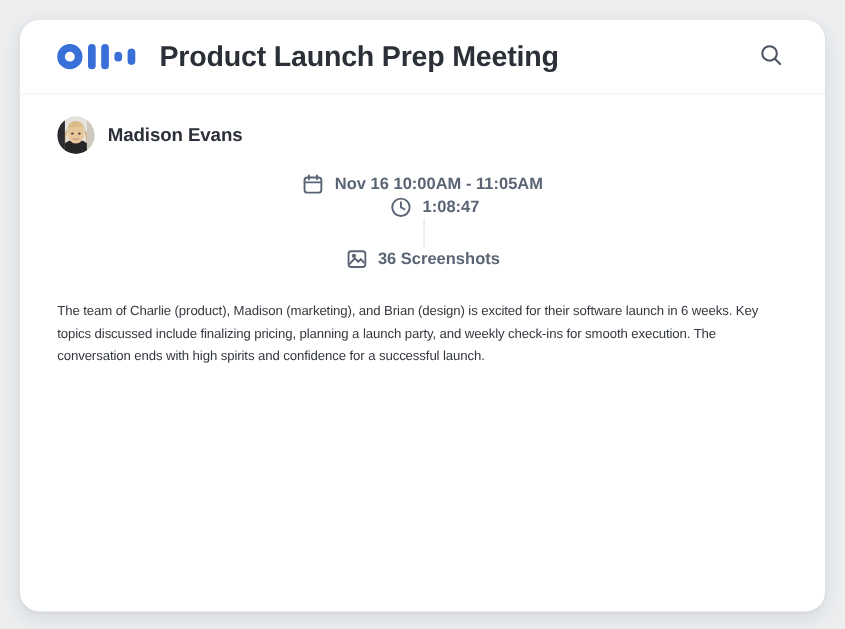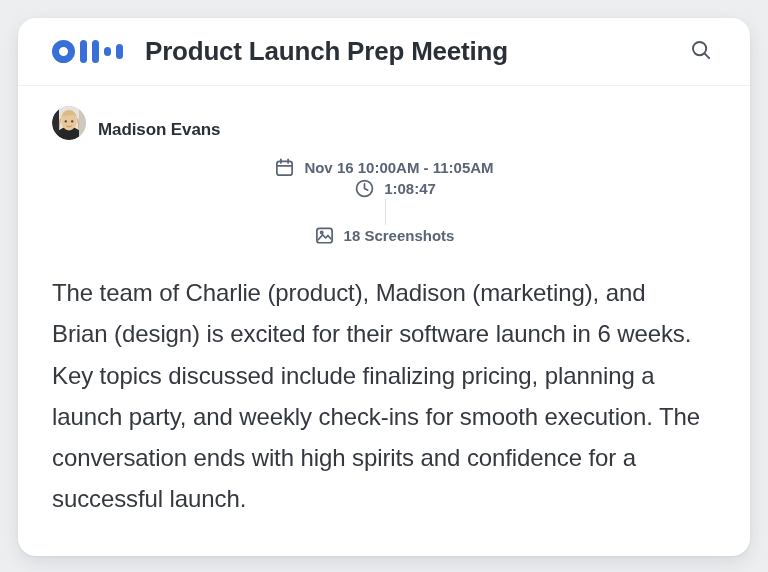--- a/index.html
+++ b/index.html
@@ -91,21 +91,21 @@
     border-radius: 50%;
   }
 
   
   .meta-section {
     padding: 20px 34px 0 34px;
   }
 
   .owner-row {
     display: flex;
-    align-items: flex-end;
+    align-items: center;
     gap: 12px;
   }
 
   .avatar {
     width: 34px;
     height: 34px;
     border-radius: 50%;
     overflow: hidden;
     flex: 0 0 auto;
     background: #d8d4cf;
@@ -184,21 +184,21 @@
     height: 4px;
     border-radius: 2px;
     background: #3970d7;
   }
 
   
   .summary-body {
     padding: 26px 44px 0 34px;
   }
   .summary-text {
-    font-size: 24px;
+    font-size: 12px;
     line-height: 1.72;
     color: #34383f;
     margin: 0;
     letter-spacing: -0.1px;
   }
 </style>
 </head>
 <body>
 
 <div class="stage">
@@ -281,21 +281,21 @@
         <div class="stat-divider"></div>
 
         <div class="stat" style="margin-left:0">
           <span class="stat-icon">
             <svg width="21" height="21" viewBox="0 0 22 22" fill="none" stroke="#5a6475" stroke-width="1.8" stroke-linecap="round" stroke-linejoin="round">
               <rect x="3" y="3.6" width="16" height="15" rx="2.6"></rect>
               <polyline points="4.4,15.4 9,10.2 12.2,13.6 14.6,11 17.6,14.4"></polyline>
               <circle cx="8.1" cy="7.9" r="1.15"></circle>
             </svg>
           </span>
-          <span class="stat-label">18 Screenshots</span>
+          <span class="stat-label">36 Screenshots</span>
         </div>
 
       </div>
     </div>
 
 
     <div class="summary-body">
       <p class="summary-text">The team of Charlie (product), Madison (marketing), and Brian (design) is excited for their software launch in 6 weeks. Key topics discussed include finalizing pricing, planning a launch party, and weekly check-ins for smooth execution. The conversation ends with high spirits and confidence for a successful launch.</p>
     </div>
 

